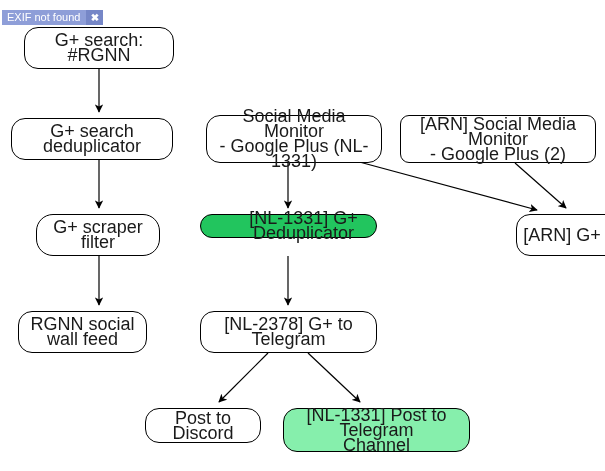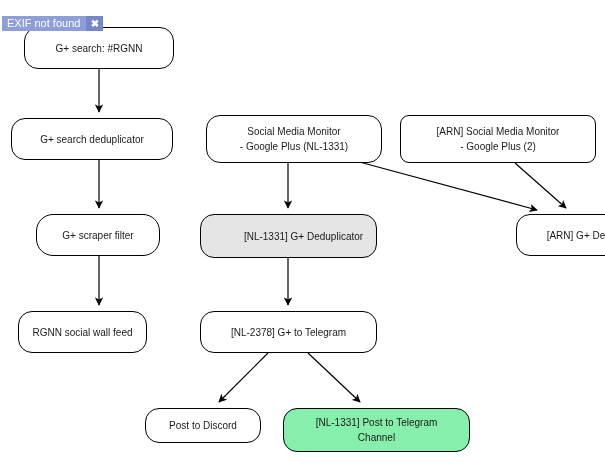--- a/index.html
+++ b/index.html
@@ -27,21 +27,21 @@
     position: absolute;
     box-sizing: border-box;
     border: 1px solid #000000;
     border-radius: 14px;
     background: #ffffff;
     display: flex;
     align-items: center;
     justify-content: center;
     text-align: center;
     color: #1a1a1a;
-    font-size: 10px;
+    font-size: 18px;
     line-height: 15px;
     padding: 2px 6px;
     white-space: pre-line;
     z-index: 2;
   }
   .exif-badge {
     position: absolute;
     display: flex;
     align-items: center;
     height: 15px;
@@ -94,26 +94,26 @@
 
   <div id="nodes">
       <div class="node" style="left: 24px; top: 27px; width: 150px; height: 42px; border-color: rgb(0, 0, 0); background: rgb(255, 255, 255);">G+ search: #RGNN</div>
       <div class="node" style="left: 11px; top: 118px; width: 162px; height: 42px; border-color: rgb(0, 0, 0); background: rgb(255, 255, 255);">G+ search deduplicator</div>
       <div class="node" style="left: 36px; top: 214px; width: 124px; height: 42px; border-color: rgb(0, 0, 0); background: rgb(255, 255, 255); border-radius: 17px;">G+ scraper filter</div>
       <div class="node" style="left: 18px; top: 311px; width: 129px; height: 42px; border-color: rgb(0, 0, 0); background: rgb(255, 255, 255);">RGNN social wall feed</div>
       <div class="node" style="left: 206px; top: 115px; width: 176px; height: 48px; border-color: rgb(0, 0, 0); background: rgb(255, 255, 255);">Social Media Monitor
 - Google Plus (NL-1331)</div>
       <div class="node" style="left: 400px; top: 115px; width: 196px; height: 48px; border-color: rgb(0, 0, 0); background: rgb(255, 255, 255); border-radius: 9px;">[ARN] Social Media Monitor
 - Google Plus (2)</div>
-      <div class="node" style="left: 200px; top: 214px; width: 177px; height: 44px; border-color: rgb(0, 0, 0); background: #e5e5e5; padding-left: 36px;">[NL-1331] G+ Deduplicator</div>
+      <div class="node" style="left: 200px; top: 214px; width: 177px; height: 24px; border-color: rgb(0, 0, 0); background: #22c55e; padding-left: 36px;">[NL-1331] G+ Deduplicator</div>
       <div class="node" style="left: 516px; top: 214px; width: 120px; height: 42px; border-color: rgb(0, 0, 0); background: rgb(255, 255, 255);">[ARN] G+ De</div>
       <div class="node" style="left: 200px; top: 311px; width: 177px; height: 42px; border-color: rgb(0, 0, 0); background: rgb(255, 255, 255);">[NL-2378] G+ to Telegram</div>
       <div class="node" style="left: 145px; top: 408px; width: 116px; height: 35px; border-color: rgb(0, 0, 0); background: rgb(255, 255, 255);">Post to Discord</div>
       <div class="node" style="left: 283px; top: 408px; width: 187px; height: 44px; border-color: rgb(0, 0, 0); background: #86efac;">[NL-1331] Post to Telegram
 Channel</div>
     </div>
 
-  <div class="exif-badge" style="left: 2px; top: 16px; background: rgb(142, 158, 216); color: rgb(255, 255, 255);">
+  <div class="exif-badge" style="left: 2px; top: 10px; background: rgb(142, 158, 216); color: rgb(255, 255, 255);">
     <span class="exif-text">EXIF not found</span>
     <span class="exif-close" style="background: rgb(118, 135, 199);">✖</span>
   </div>
 
 </div>
 
 </body></html>

